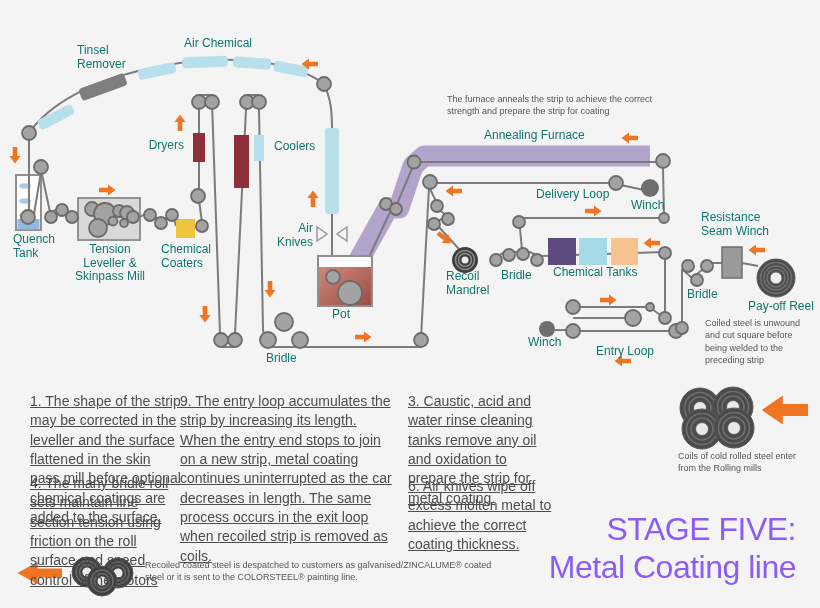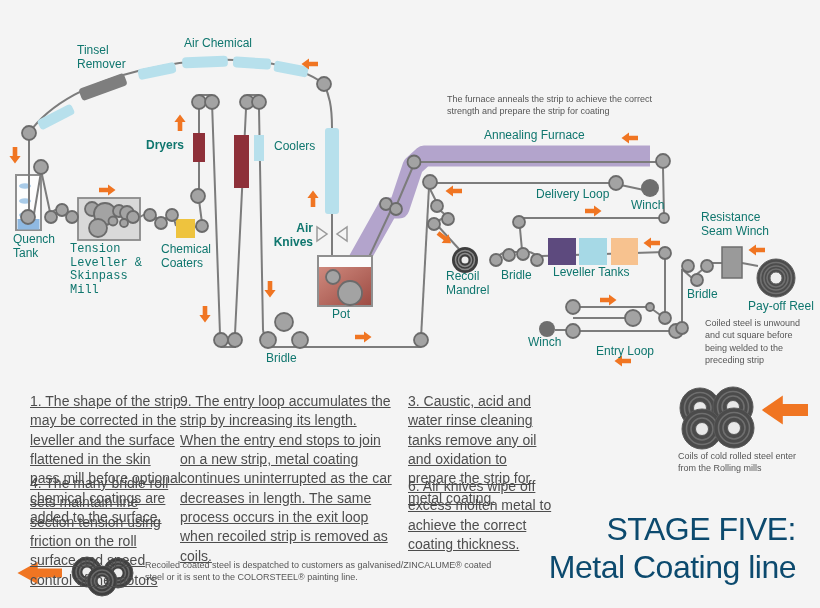--- a/index.html
+++ b/index.html
@@ -1,25 +1,25 @@
 <!DOCTYPE html>
 <html><head>
 <meta charset="utf-8">
 <style>
   html,body{margin:0;padding:0;background:#f4f4f4;}
   .stage{position:relative;width:820px;height:608px;background:#f4f4f4;
          font-family:"Liberation Sans",sans-serif;overflow:hidden;}
   .art{position:absolute;left:0;top:0;}
   .lbl{position:absolute;font-size:12px;color:#0f766e;line-height:1.13;}
-  .lbl.center{text-align:left;font-family:Liberation Mono, monospace;}
-  .lbl.right{text-align:right;font-weight:bold;}
+  .lbl.center{text-align:center;}
+  .lbl.right{text-align:right;}
   .note{position:absolute;font-size:9px;color:#565656;line-height:1.38;}
   .para{position:absolute;font-size:14px;color:#4d4d4d;line-height:1.38;text-decoration:underline;}
   .title-block{position:absolute;top:511px;right:24px;text-align:right;
-               color:#0c4a6e;font-size:32px;line-height:1.18;letter-spacing:-0.5px;}
+               color:#8b5cf6;font-size:32px;line-height:1.18;letter-spacing:-0.5px;}
 </style>
 </head>
 <body>
 
 <div class="stage">
 
 <svg class="art" width="820" height="608" viewBox="0 0 820 608">
   <defs>
     <path id="arr" d="M0,-2.3 L9,-2.3 L9,-5.6 L16.5,0 L9,5.6 L9,2.3 L0,2.3 Z"></path>
     <rect id="seg" x="-19" y="-5.5" width="38" height="11" rx="3.5" fill="#b7e0ec"></rect>
@@ -230,21 +230,21 @@
 <div class="lbl" style="left:13px;top:233px;width:58px">Quench Tank</div>
 <div class="lbl center" style="left:70px;top:243px;width:80px">Tension Leveller &amp; Skinpass Mill</div>
 <div class="lbl" style="left:161px;top:243px;width:60px">Chemical Coaters</div>
 <div class="lbl" style="left:332px;top:308px;width:30px">Pot</div>
 <div class="lbl" style="left:266px;top:352px;width:40px">Bridle</div>
 <div class="lbl" style="left:484px;top:129px;width:110px">Annealing Furnace</div>
 <div class="lbl" style="left:536px;top:188px;width:90px">Delivery Loop</div>
 <div class="lbl" style="left:631px;top:199px;width:44px">Winch</div>
 <div class="lbl" style="left:446px;top:270px;width:56px">Recoil Mandrel</div>
 <div class="lbl" style="left:501px;top:269px;width:40px">Bridle</div>
-<div class="lbl" style="left:553px;top:266px;width:90px">Leveller Tanks</div>
+<div class="lbl" style="left:553px;top:266px;width:90px">Chemical Tanks</div>
 <div class="lbl" style="left:528px;top:336px;width:44px">Winch</div>
 <div class="lbl" style="left:596px;top:345px;width:70px">Entry Loop</div>
 <div class="lbl" style="left:701px;top:211px;width:80px">Resistance Seam Winch</div>
 <div class="lbl" style="left:687px;top:288px;width:40px">Bridle</div>
 <div class="lbl" style="left:748px;top:300px;width:70px">Pay-off Reel</div>
 
 <div class="note" style="left:447px;top:93px;width:215px">The furnace anneals the strip to achieve the correct strength and prepare the strip for coating</div>
 <div class="note" style="left:705px;top:317px;width:105px">Coiled steel is unwound and cut square before being welded to the preceding strip</div>
 <div class="note" style="left:678px;top:450px;width:132px">Coils of cold rolled steel enter from the Rolling mills</div>
 <div class="note" style="left:145px;top:559px;width:352px">Recoiled coated steel is despatched to customers as galvanised/ZINCALUME® coated steel or it is sent to the COLORSTEEL® painting line.</div>

